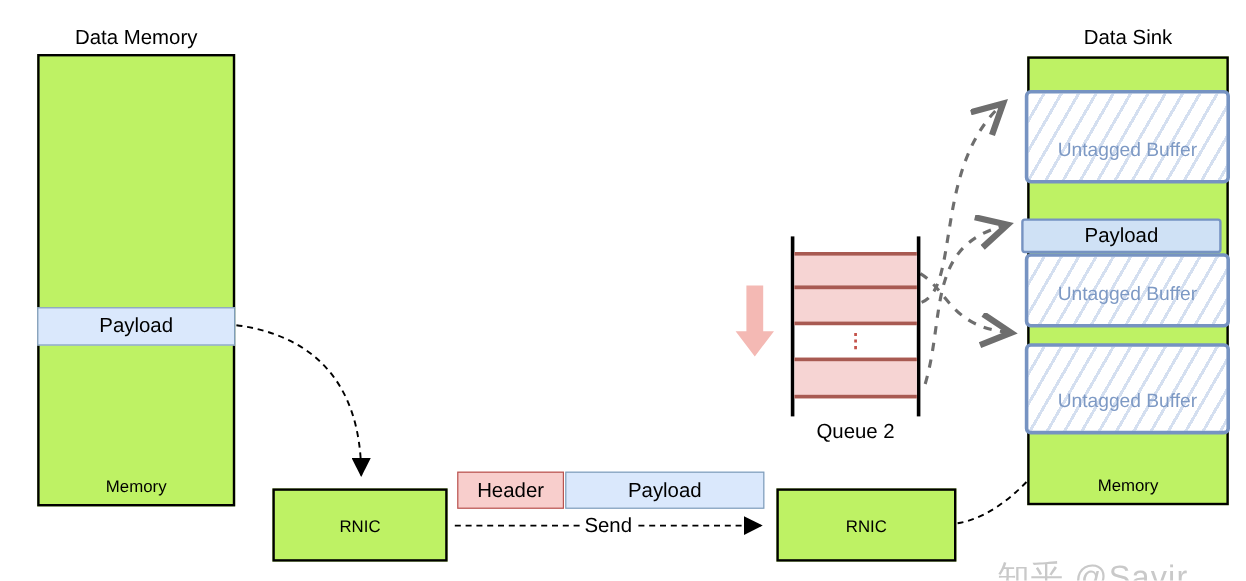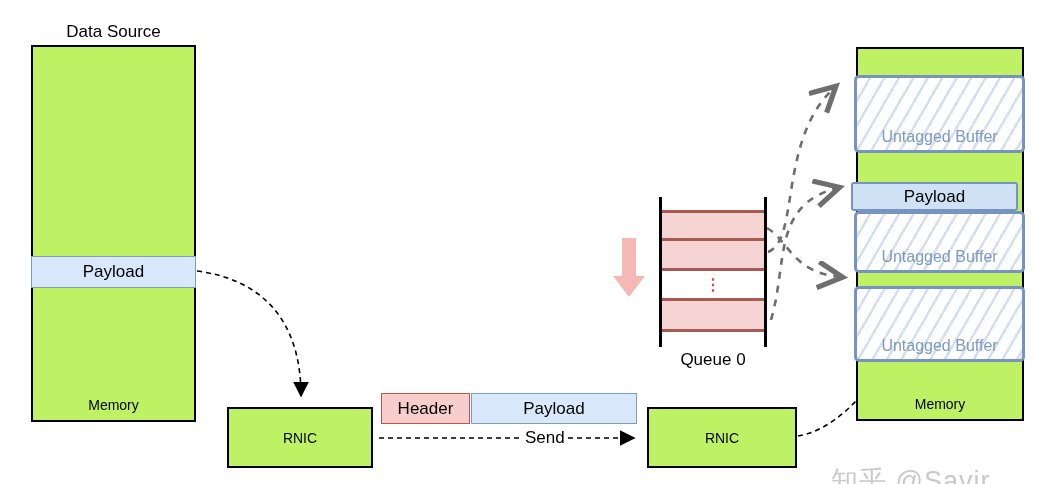--- a/index.html
+++ b/index.html
@@ -30,21 +30,21 @@
     font-size:17px;color:#000;box-sizing:border-box;
   }
   .pkt{
     display:flex;align-items:center;justify-content:center;
     font-size:17px;color:#000;box-sizing:border-box;
   }
   .pkt-header{background:#f8cecc;border:1.5px solid #b85450;}
   .pkt-payload{background:#dae8fc;border:1.5px solid #7f9db9;}
   .send-label{
     background:#ffffff;padding:0 3px;font-size:17px;color:#000;
-    display:flex;align-items:center;justify-content:center;margin-left:38px;
+    display:flex;align-items:center;justify-content:center;
   }
   .queue-row{
     background:#f6d4d3;
     border-top:3px solid #a85a52;border-bottom:3px solid #a85a52;
     box-sizing:border-box;
   }
   .queue-rail{background:#000;}
   .queue-ellipsis{
     color:#c4534b;font-size:16px;font-weight:bold;line-height:1;
     display:flex;align-items:center;justify-content:center;
@@ -52,21 +52,21 @@
   .buffer{
     box-sizing:border-box;
     border:3.5px solid #7693c2;border-radius:5px;
     background:
       repeating-linear-gradient(120deg,
         rgba(212,223,240,0) 0px, rgba(212,223,240,0) 10px,
         #d4dff0 10px, #d4dff0 12.5px);
     background-color:#ffffff;
     display:flex;align-items:flex-end;justify-content:center;
     color:#7d99c4;font-size:16px;
-    padding-bottom:4px;
+    padding-bottom:15px;
   }
   .sink-payload{
     box-sizing:border-box;
     background:#cfe1f5;border:2.5px solid #7693c2;border-radius:3px;
     display:flex;align-items:center;justify-content:center;
     font-size:17px;color:#000;
   }
   .watermark{
     font-size:27px;color:#c9c9c9;white-space:nowrap;
     text-shadow:2px 2px 0 rgba(255,255,255,0.95);
@@ -96,42 +96,43 @@
 
     <path d="M 768 252 C 800 240, 778 140, 834 88" fill="none" stroke="#6e6e6e" stroke-width="2.6" stroke-dasharray="7 7" marker-end="url(#grayArrow)"></path>
 
     <path d="M 771 320 C 788 262, 772 205, 837 188" fill="none" stroke="#6e6e6e" stroke-width="2.6" stroke-dasharray="7 7" marker-end="url(#grayArrow)"></path>
 
     <path d="M 767 228 C 790 242, 792 272, 840 277" fill="none" stroke="#6e6e6e" stroke-width="2.6" stroke-dasharray="7 7" marker-end="url(#grayArrow)"></path>
 
     <polygon points="622,238 636,238 636,276 645,276 629,297 613,276 622,276" fill="#f4b9b4"></polygon>
   </svg>
 
-  <div class="abs title" style="left:31px;top:22px;width:165px;">Data Source</div>
+  <div class="abs title" style="left:31px;top:22px;width:165px;">Data Memory</div>
   <div class="abs box-outline" style="left:31px;top:45px;width:165px;height:377px;"></div>
   <div class="abs payload-row" style="left:31px;top:256px;width:165px;height:32px;">Payload</div>
   <div class="abs label-center" style="left:31px;top:394px;width:165px;height:22px;">Memory</div>
 
   <div class="abs box-outline label-center" style="left:227px;top:407px;width:146px;height:61px;">RNIC</div>
 
   <div class="abs pkt pkt-header" style="left:381px;top:393px;width:89px;height:31px;">Header</div>
   <div class="abs pkt pkt-payload" style="left:471px;top:393px;width:166px;height:31px;">Payload</div>
 
   <div class="abs send-label" style="left:484px;top:428px;height:20px;">Send</div>
 
   <div class="abs box-outline label-center" style="left:647px;top:407px;width:150px;height:61px;">RNIC</div>
 
   <div class="abs queue-rail" style="left:659px;top:197px;width:3px;height:150px;"></div>
   <div class="abs queue-rail" style="left:764px;top:197px;width:3px;height:150px;"></div>
   <div class="abs queue-row" style="left:662px;top:210px;width:102px;height:31px;"></div>
   <div class="abs queue-row" style="left:662px;top:238px;width:102px;height:33px;"></div>
   <div class="abs queue-ellipsis" style="left:688px;top:272px;width:50px;height:26px;">⋮</div>
   <div class="abs queue-row" style="left:662px;top:298px;width:102px;height:34px;"></div>
-  <div class="abs title" style="left:663px;top:350px;width:100px;">Queue 0</div>
+  <div class="abs title" style="left:663px;top:350px;width:100px;">Queue 2</div>
 
+  <div class="abs title" style="left:856px;top:22px;width:168px;">Data Sink</div>
   <div class="abs box-outline" style="left:856px;top:47px;width:168px;height:374px;"></div>
 
   <div class="abs buffer" style="left:854px;top:75px;width:171px;height:78px;">Untagged Buffer</div>
 
   <div class="abs sink-payload" style="left:851px;top:182px;width:167px;height:29px;">Payload</div>
 
   <div class="abs buffer" style="left:854px;top:211px;width:171px;height:62px;">Untagged Buffer</div>
 
   <div class="abs buffer" style="left:854px;top:286px;width:171px;height:76px;">Untagged Buffer</div>
 

